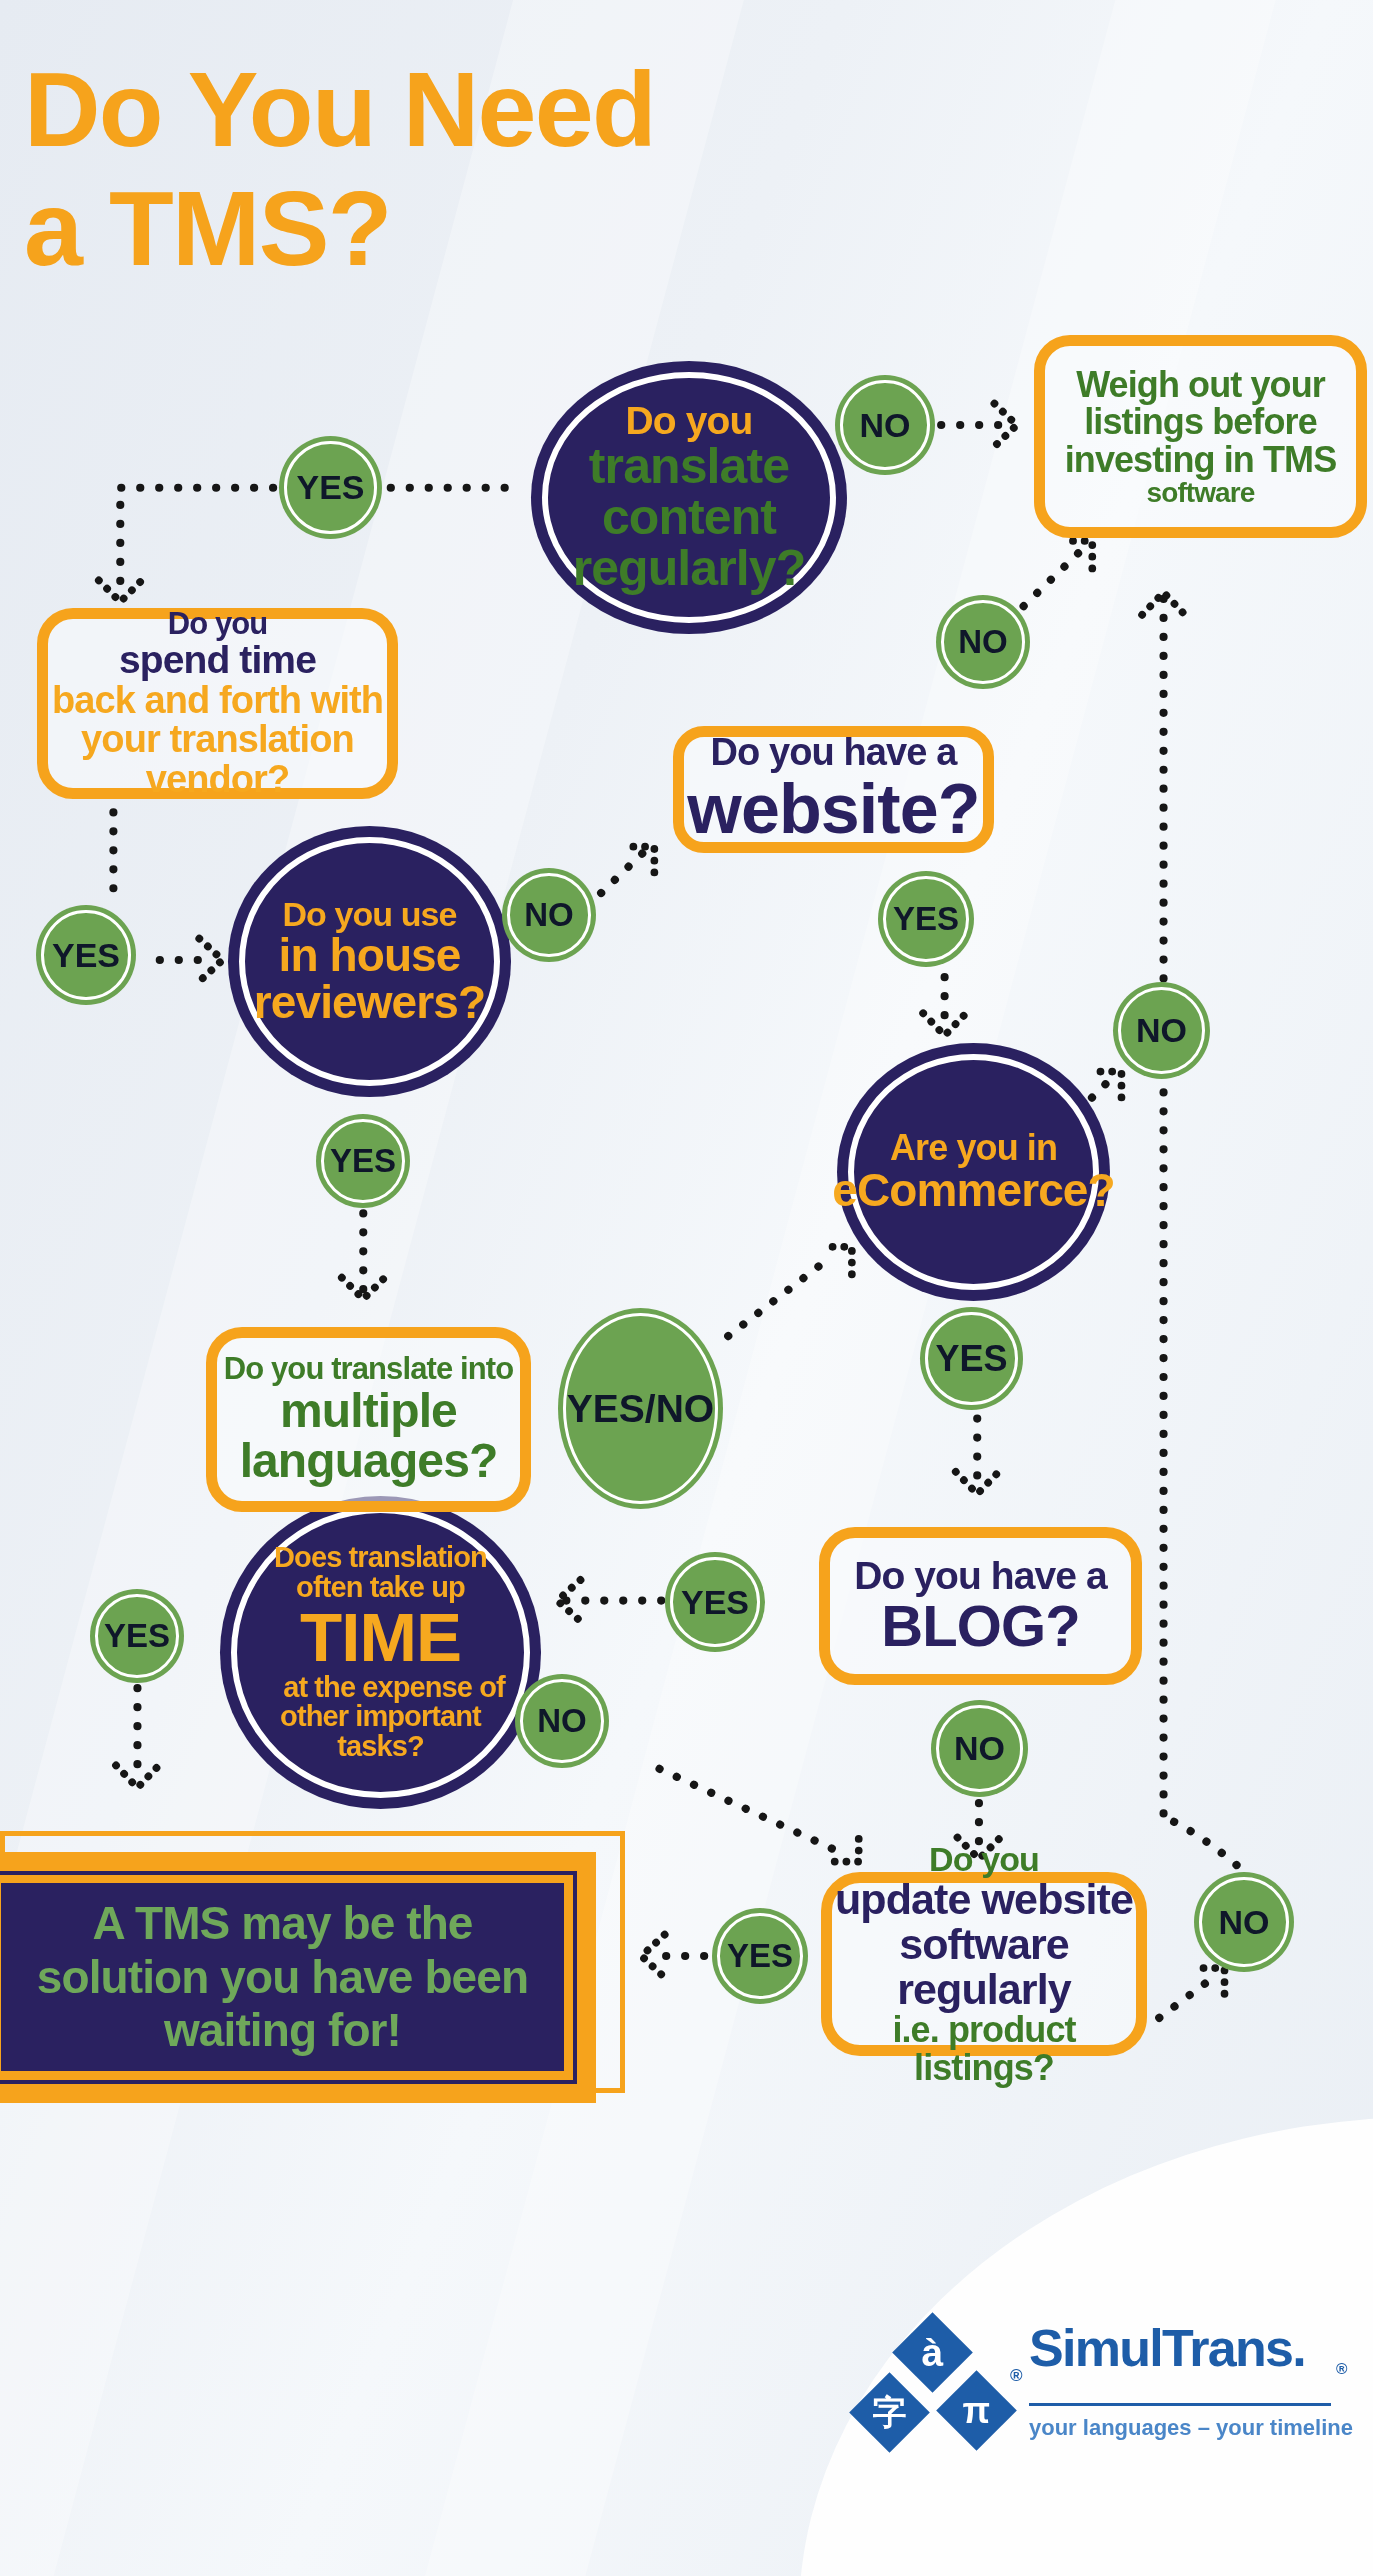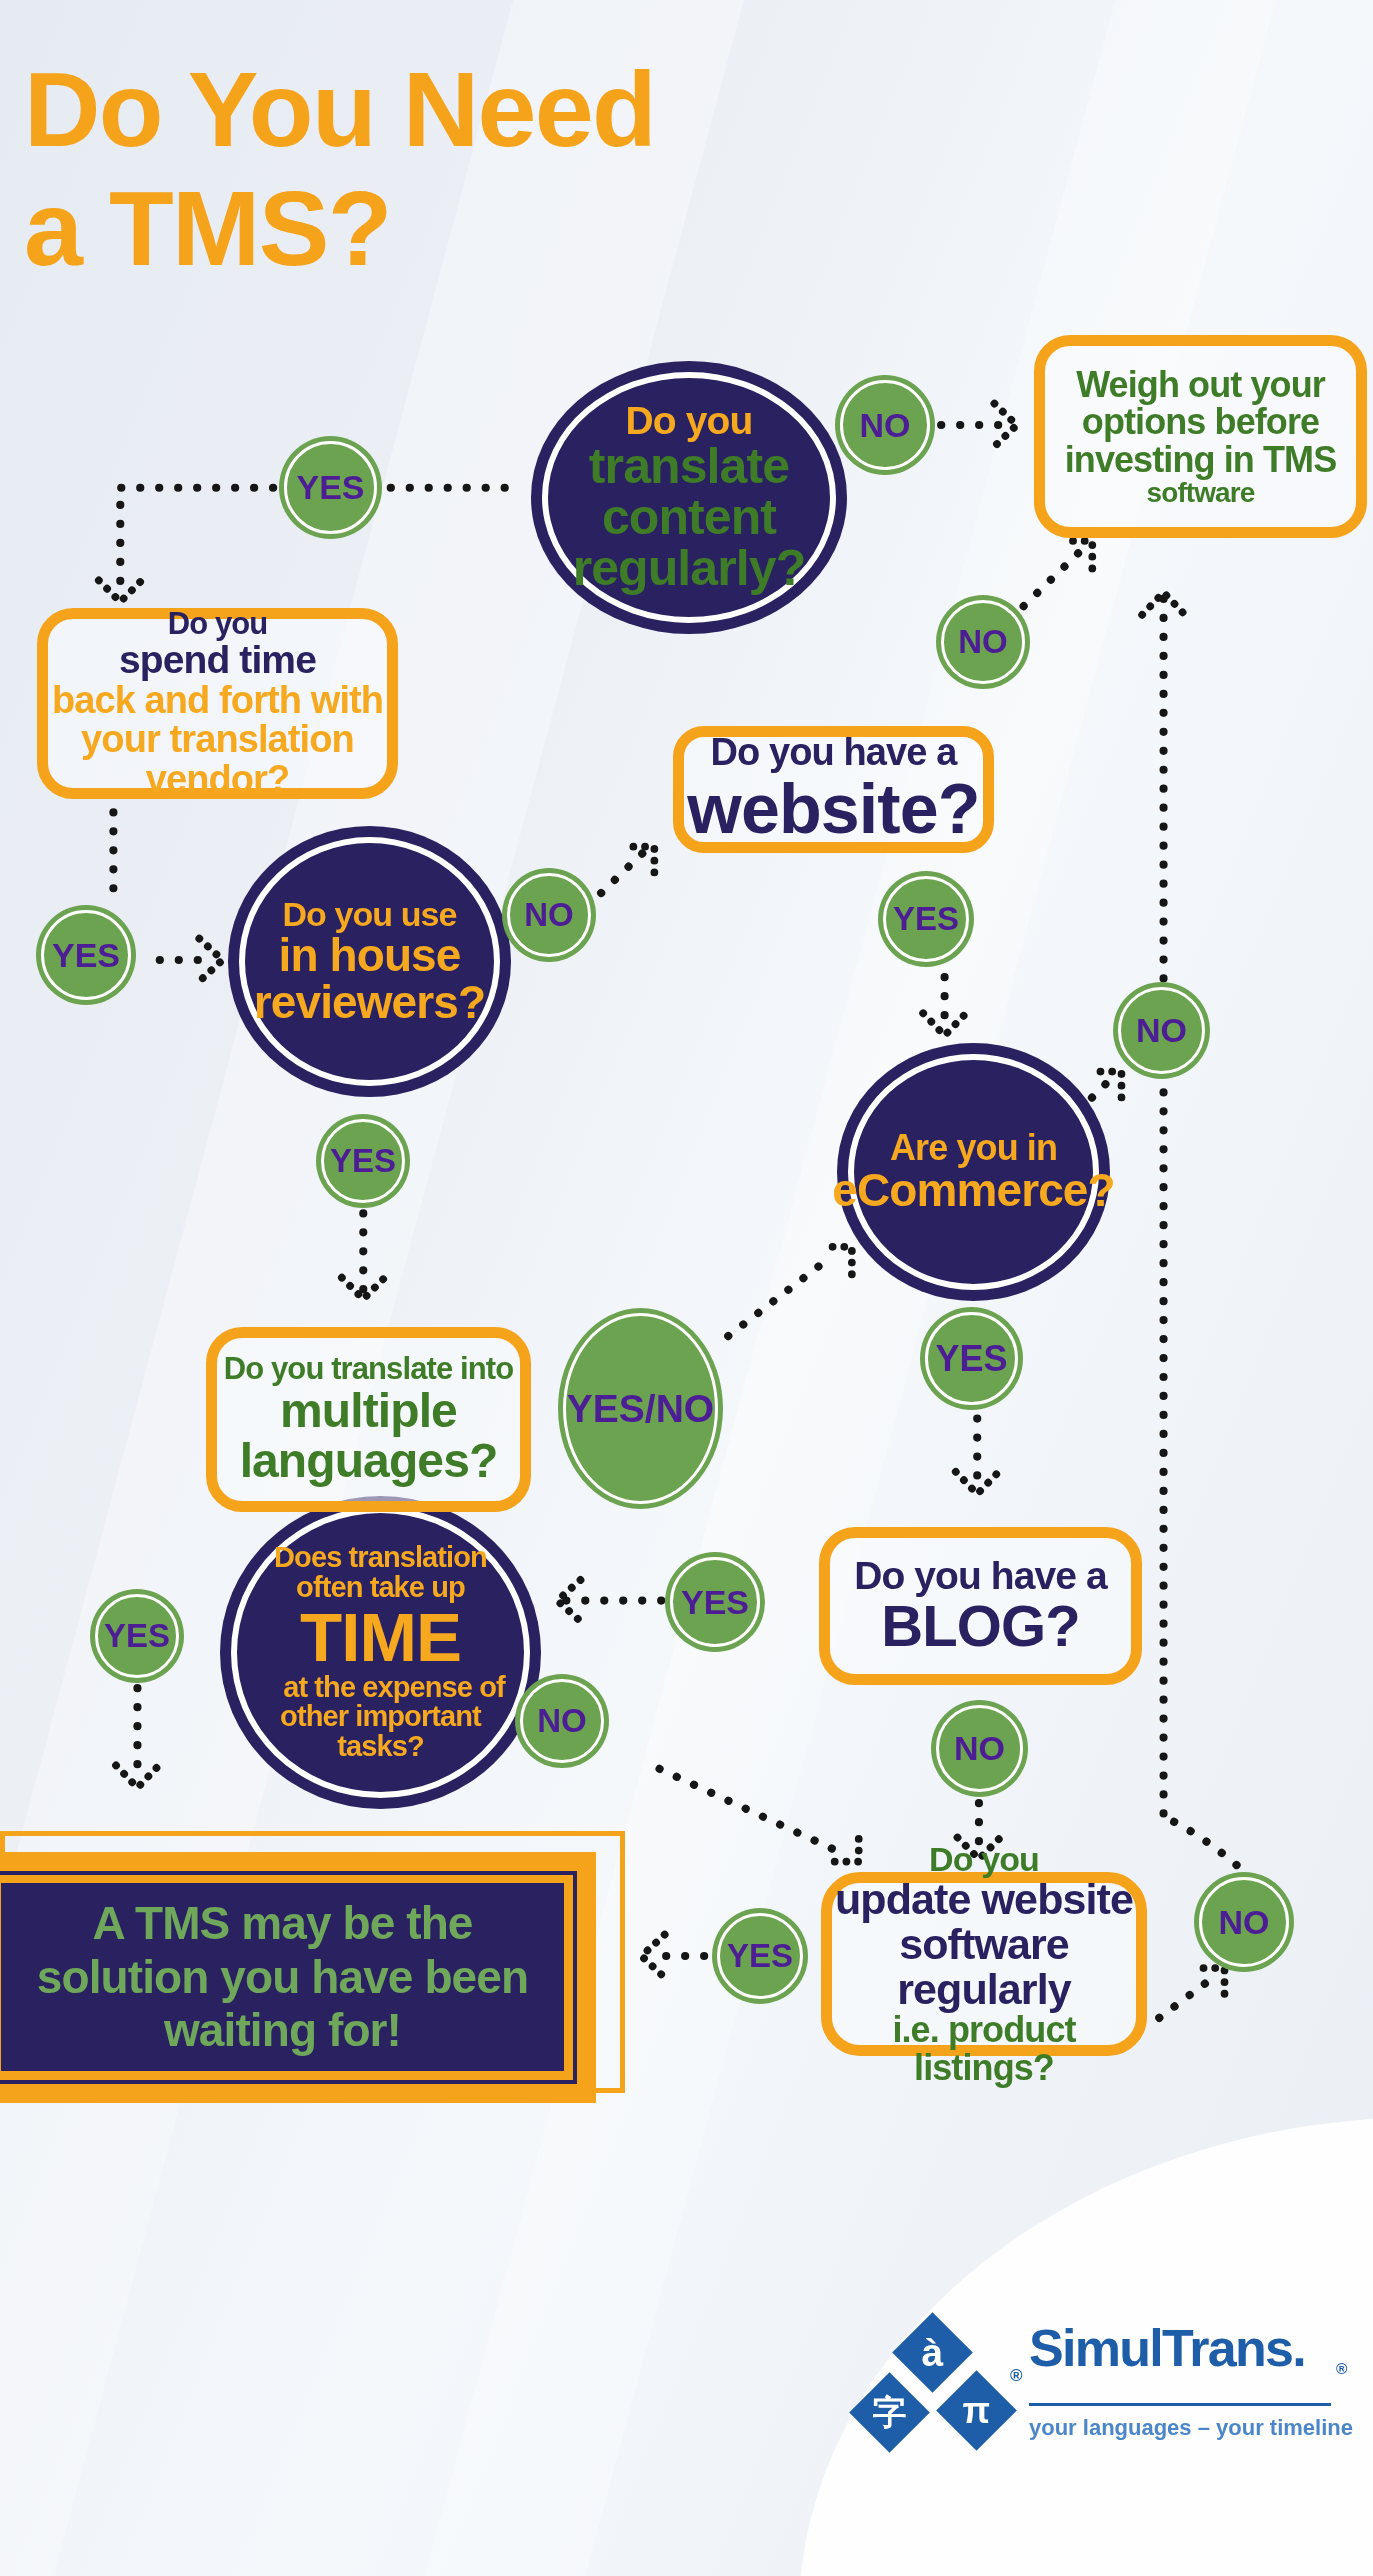--- a/index.html
+++ b/index.html
@@ -16,21 +16,21 @@
   .title span{display:block;}
   .qcircle{position:absolute;background:#2A2160;border-radius:50%;display:flex;flex-direction:column;
            align-items:center;justify-content:center;text-align:center;z-index:3;}
   .qcircle::before{content:"";position:absolute;inset:11px;border:6px solid #fff;border-radius:50%;}
   .qcircle span{display:block;position:relative;font-weight:bold;letter-spacing:-0.9px;line-height:1.02;}
   .qbox{position:absolute;box-sizing:border-box;border:11px solid #F6A31C;border-radius:36px;
         background:rgba(250,252,254,0.55);display:flex;flex-direction:column;align-items:center;
         justify-content:center;text-align:center;z-index:3;}
   .qbox span{display:block;font-weight:bold;letter-spacing:-0.9px;line-height:1.04;}
   .badge{position:absolute;background:#6CA351;border-radius:50%;display:flex;align-items:center;
-         justify-content:center;color:#4c1d95;font-weight:bold;z-index:4;}
+         justify-content:center;color:#0f172a;font-weight:bold;z-index:4;}
   .badge::before{content:"";position:absolute;inset:5.2px;border:3.4px solid #fff;border-radius:50%;}
   .badge span{position:relative;}
   .t-yellow{color:#F6A81F;}
   .t-green{color:#3E7C28;}
   .t-navy{color:#2A2160;}
   
   .result{position:absolute;left:-31px;top:1838px;width:654px;height:264px;z-index:3;}
   .result-outline{position:absolute;left:31px;top:-6.9px;width:615px;height:252px;border:5.2px solid #F6A31C;}
   .result-slab{position:absolute;left:0;top:13.7px;width:627px;height:251px;background:#F6A31C;}
   .result-line{position:absolute;inset:19px;border:4.3px solid #2A2160;}
@@ -127,21 +127,21 @@
     <span class="t-yellow" style="font-size:29px;">Does translation</span>
     <span class="t-yellow" style="font-size:29px;">often take up</span>
     <span class="t-yellow" style="font-size:69px;">TIME</span>
     <span class="t-yellow" style="font-size:29px;margin-left:27px;">at the expense of</span>
     <span class="t-yellow" style="font-size:29px;">other important</span>
     <span class="t-yellow" style="font-size:29px;">tasks?</span>
   </div>
 
   <div class="qbox" style="left:1034px;top:335px;width:333px;height:203px;">
     <span class="t-green" style="font-size:36px;">Weigh out your</span>
-    <span class="t-green" style="font-size:36px;">options before</span>
+    <span class="t-green" style="font-size:36px;">listings before</span>
     <span class="t-green" style="font-size:36px;">investing in TMS</span>
     <span class="t-green" style="font-size:28px;text-align:center;">software</span>
   </div>
 
   <div class="qbox" style="left:37px;top:608px;width:361px;height:191px;">
     <span class="t-navy" style="font-size:31px;">Do you</span>
     <span class="t-navy" style="font-size:39px;">spend time</span>
     <span class="t-yellow" style="font-size:38px;">back and forth with</span>
     <span class="t-yellow" style="font-size:38px;">your translation</span>
     <span class="t-yellow" style="font-size:38px;">vendor?</span>

